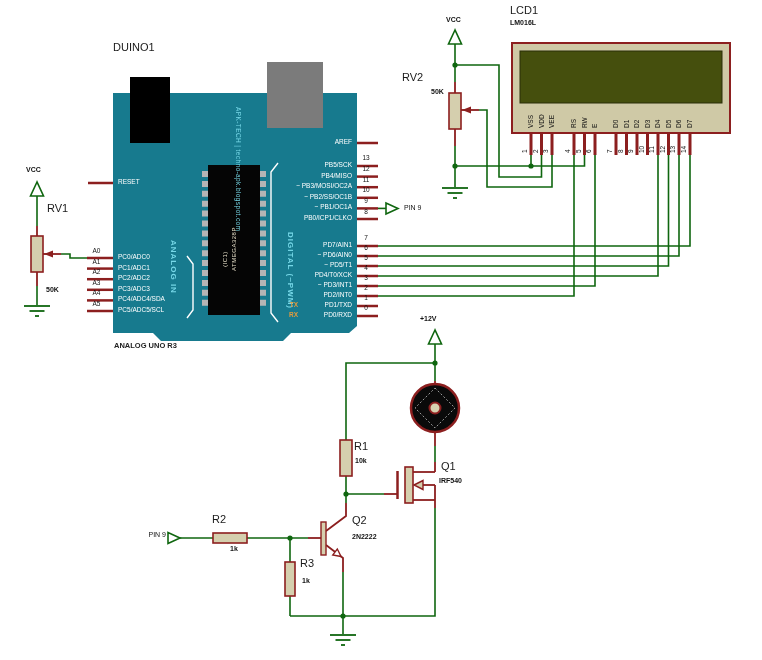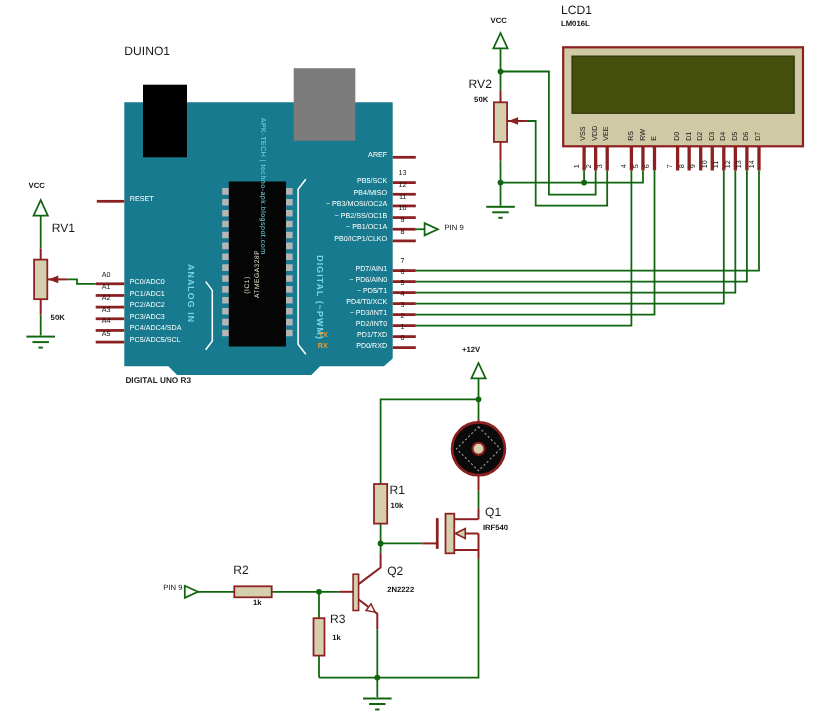--- a/index.html
+++ b/index.html
@@ -195,21 +195,21 @@
     <circle cx="455" cy="166" r="2.6"></circle>
     <circle cx="531" cy="166" r="2.6"></circle>
     <circle cx="435" cy="363" r="2.6"></circle>
     <circle cx="346" cy="494" r="2.6"></circle>
     <circle cx="290" cy="538" r="2.6"></circle>
     <circle cx="343" cy="616" r="2.6"></circle>
   </g>
 </svg>
 
 <div class="lbl ref" style="left:113px;top:42px;">DUINO1</div>
-<div class="lbl" style="left:114px;top:342px;font-size:7.5px;font-weight:bold;color:#222;">DIGITAL UNO R3</div>
+<div class="lbl" style="left:114px;top:342px;font-size:7.5px;font-weight:bold;color:#222;">ANALOG UNO R3</div>
 <div class="lbl pin-name" style="left:118px;top:179px;">RESET</div>
 <div class="lbl pin-name right-col" style="top:139px;">AREF</div>
 
 <div class="lbl hdr cyan rot-cw" style="left:177px;top:240px;">ANALOG IN</div>
 <div class="lbl hdr cyan rot-cw" style="left:294px;top:232px;">DIGITAL (~PWM)</div>
 <div class="lbl brand cyan rot-cw" style="left:241px;top:107px;">APK-TECH | techno-apk.blogspot.com</div>
 <div class="lbl chip-txt rot-ccw" style="left:222px;top:267px;">(IC1)</div>
 <div class="lbl chip-txt rot-ccw" style="left:231px;top:271px;">ATMEGA328P</div>
 
 <div class="lbl pin-name right-col" style="top:162px;">PB5/SCK</div>
@@ -284,21 +284,21 @@
 <div class="lbl lcd-pin rot-ccw" style="left:617.5px;top:153px;">8</div>
 <div class="lbl lcd-pin rot-ccw" style="left:628px;top:153px;">9</div>
 <div class="lbl lcd-pin rot-ccw" style="left:638.5px;top:153px;">10</div>
 <div class="lbl lcd-pin rot-ccw" style="left:649px;top:153px;">11</div>
 <div class="lbl lcd-pin rot-ccw" style="left:659.5px;top:153px;">12</div>
 <div class="lbl lcd-pin rot-ccw" style="left:670px;top:153px;">13</div>
 <div class="lbl lcd-pin rot-ccw" style="left:681px;top:153px;">14</div>
 
 <div class="lbl ref" style="left:47px;top:203px;">RV1</div>
 <div class="lbl val" style="left:46px;top:286px;">50K</div>
-<div class="lbl ref" style="left:426px;top:72px;">RV2</div>
+<div class="lbl ref" style="left:402px;top:72px;">RV2</div>
 <div class="lbl val" style="left:431px;top:88px;">50K</div>
 <div class="lbl ref" style="left:354px;top:441px;">R1</div>
 <div class="lbl val" style="left:355px;top:457px;">10k</div>
 <div class="lbl ref" style="left:212px;top:514px;">R2</div>
 <div class="lbl val" style="left:230px;top:545px;">1k</div>
 <div class="lbl ref" style="left:300px;top:558px;">R3</div>
 <div class="lbl val" style="left:302px;top:577px;">1k</div>
 <div class="lbl ref" style="left:441px;top:461px;">Q1</div>
 <div class="lbl val" style="left:439px;top:477px;">IRF540</div>
 <div class="lbl ref" style="left:352px;top:515px;">Q2</div>

